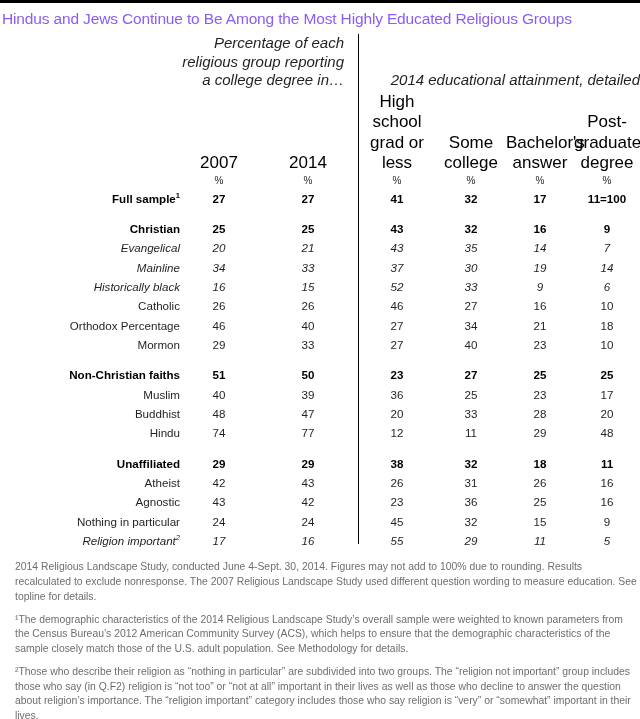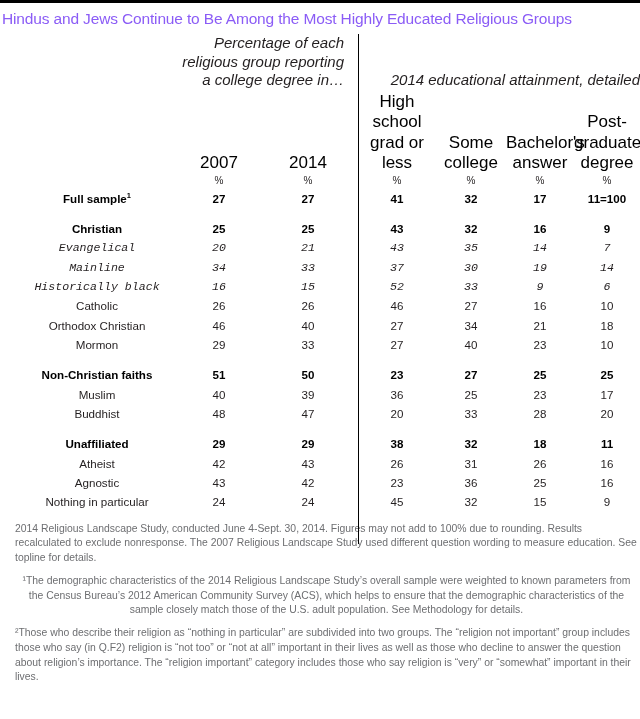--- a/index.html
+++ b/index.html
@@ -81,40 +81,40 @@
     color: #231f20;
   }
   tr.datarow td {
     font-size: 11.6px;
     text-align: center;
     padding: 3.0px 0 3.0px 0;
     color: #231f20;
     line-height: 1.15;
   }
   tr.datarow td.label {
-    text-align: center;
+    text-align: right;
     padding-left: 14px;
     white-space: nowrap;
   }
   tr.datarow.bold td { font-weight: bold; color: #000; }
   tr.datarow.ital td.label { font-style: italic; }
-  tr.datarow.ital td { font-style: italic; font-family: Liberation Mono, monospace; }
+  tr.datarow.ital td { font-style: italic; }
   td.label.ind1 { padding-left: 10px; }
   td.label.ind2 { padding-left: 20px; }
   tr.spacer td { height: 11px; padding: 0; font-size: 0; line-height: 0; }
   sup { font-size: 7.5px; vertical-align: super; line-height: 0; }
 
   .notes {
     padding: 10px 2px 0 2px;
     font-size: 10.4px;
     line-height: 1.42;
     color: #6d6e71;
   }
   .notes p { margin: 0 0 8px 13px; }
-  .notes p.n2 { margin-bottom: 8px; text-align: center; }
+  .notes p.n2 { margin-bottom: 8px; }
 </style>
 </head>
 <body>
 
 <div class="top-rule"></div>
 
 <div class="title">Hindus and Jews Continue to Be Among the Most Highly Educated Religious Groups</div>
 
 <div class="chart-area">
   <div class="vdivider"></div>
@@ -205,21 +205,21 @@
         <tr class="datarow">
           <td class="label ind1">Catholic</td>
           <td>26</td>
           <td>26</td>
           <td>46</td>
           <td>27</td>
           <td>16</td>
           <td>10</td>
         </tr>
         <tr class="datarow">
-          <td class="label ind1">Orthodox Christian</td>
+          <td class="label ind1">Orthodox Percentage</td>
           <td>46</td>
           <td>40</td>
           <td>27</td>
           <td>34</td>
           <td>21</td>
           <td>18</td>
         </tr>
         <tr class="datarow">
           <td class="label ind1">Mormon</td>
           <td>29</td>
@@ -252,20 +252,29 @@
         </tr>
         <tr class="datarow">
           <td class="label ind1">Buddhist</td>
           <td>48</td>
           <td>47</td>
           <td>20</td>
           <td>33</td>
           <td>28</td>
           <td>20</td>
         </tr>
+        <tr class="datarow">
+          <td class="label ind1">Hindu</td>
+          <td>74</td>
+          <td>77</td>
+          <td>12</td>
+          <td>11</td>
+          <td>29</td>
+          <td>48</td>
+        </tr>
         <tr class="spacer">
           <td colspan="7"></td>
         </tr>
         <tr class="datarow bold">
           <td class="label">Unaffiliated</td>
           <td>29</td>
           <td>29</td>
           <td>38</td>
           <td>32</td>
           <td>18</td>
@@ -291,20 +300,29 @@
         </tr>
         <tr class="datarow">
           <td class="label ind1">Nothing in particular</td>
           <td>24</td>
           <td>24</td>
           <td>45</td>
           <td>32</td>
           <td>15</td>
           <td>9</td>
         </tr>
+        <tr class="datarow ital">
+          <td class="label ind2">Religion important<sup>2</sup></td>
+          <td>17</td>
+          <td>16</td>
+          <td>55</td>
+          <td>29</td>
+          <td>11</td>
+          <td>5</td>
+        </tr>
       </tbody>
   </table>
 </div>
 
 <div class="notes">
   <p>2014 Religious Landscape Study, conducted June 4-Sept. 30, 2014. Figures may not add to 100% due to rounding. Results recalculated to exclude nonresponse. The 2007 Religious Landscape Study used different question wording to measure education. See topline for details.</p>
   <p class="n2">¹The demographic characteristics of the 2014 Religious Landscape Study’s overall sample were weighted to known parameters from the Census Bureau’s 2012 American Community Survey (ACS), which helps to ensure that the demographic characteristics of the sample closely match those of the U.S. adult population. See Methodology for details.</p>
   <p>²Those who describe their religion as “nothing in particular” are subdivided into two groups. The “religion not important” group includes those who say (in Q.F2) religion is “not too” or “not at all” important in their lives as well as those who decline to answer the question about religion’s importance. The “religion important” category includes those who say religion is “very” or “somewhat” important in their lives.</p>
 </div>
 

